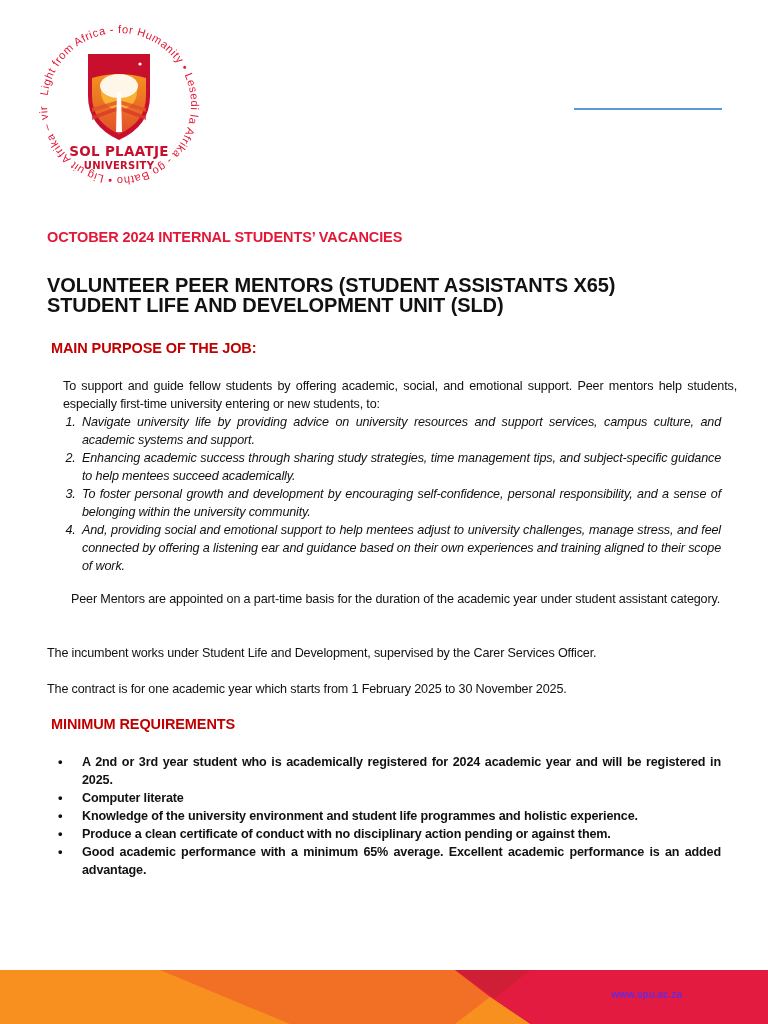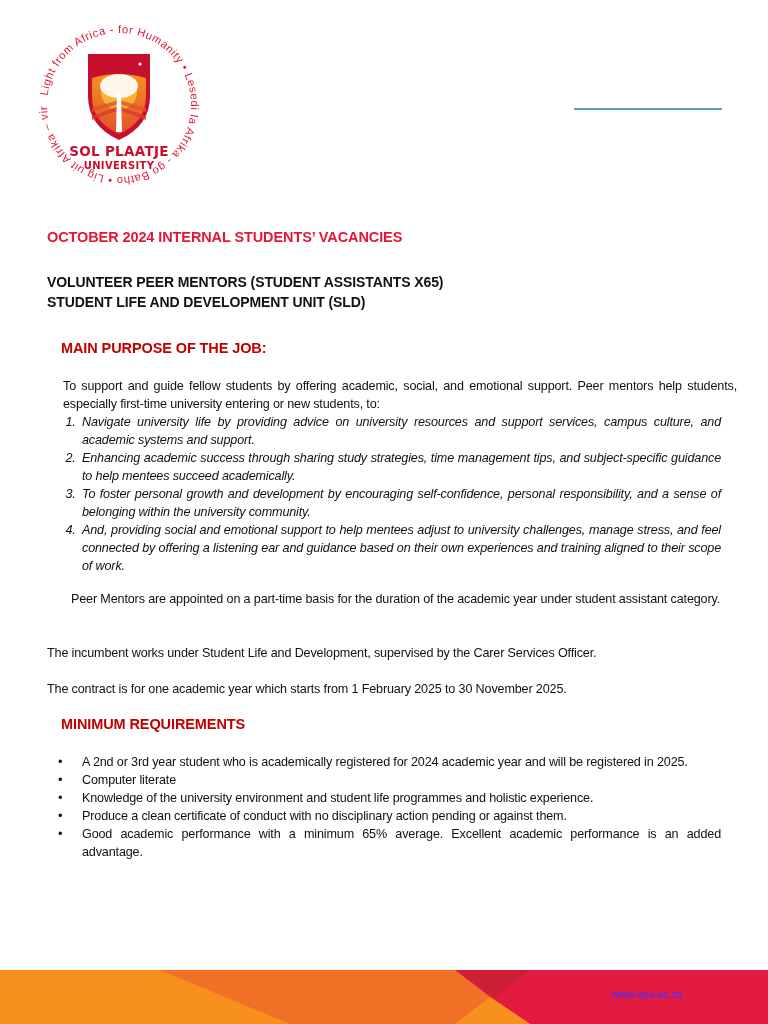--- a/index.html
+++ b/index.html
@@ -2,29 +2,29 @@
 <html><head>
 <meta charset="utf-8">
 <style>
   html, body { margin: 0; padding: 0; background: #ffffff; }
   body { width: 768px; height: 1024px; position: relative; overflow: hidden;
          font-family: "Liberation Sans", "DejaVu Sans", sans-serif; color: #111; }
   .logo { position: absolute; left: 34px; top: 20px; width: 170px; height: 170px; }
   .sig-line { position: absolute; left: 574px; top: 108px; width: 148px; height: 2px; background: #5b9bd5; }
   .content { position: absolute; left: 47px; top: 0; width: 674px; }
   .h-red { color: #e31837; font-weight: bold; font-size: 14.5px; position: absolute; left: 0; white-space: nowrap; letter-spacing: -0.1px; }
-  .h-darkred { color: #c00000; font-weight: bold; font-size: 14.5px; position: absolute; left: 14px; white-space: nowrap; letter-spacing: -0.1px; }
-  .h-black { color: #111; font-weight: bold; font-size: 14px; position: absolute; left: 0; white-space: nowrap; letter-spacing: -0.1px; }
+  .h-darkred { color: #c00000; font-weight: bold; font-size: 14.5px; position: absolute; left: 4px; white-space: nowrap; letter-spacing: -0.1px; }
+  .h-black { color: #111; font-weight: bold; font-size: 20px; position: absolute; left: 0; white-space: nowrap; letter-spacing: -0.1px; }
   .para { position: absolute; left: 0; width: 674px; font-size: 12.6px; line-height: 18px; text-align: justify; letter-spacing: -0.15px; }
   ol.list { position: absolute; left: 0; width: 674px; margin: 0; padding: 0 0 0 32px; box-sizing: border-box;
             font-size: 12.6px; line-height: 18px; text-align: justify; letter-spacing: -0.15px; font-style: italic; }
   ol.list li { padding-left: 3px; }
   ul.bullets { position: absolute; left: 0; width: 674px; margin: 0; padding: 0 0 0 32px; box-sizing: border-box;
                font-size: 12.6px; line-height: 18px; text-align: justify; letter-spacing: -0.15px; list-style: none; }
-  ul.bullets li { position: relative; padding-left: 3px; }
+  ul.bullets li { position: relative; padding-left: 3px; font-weight: bold; }
   ul.bullets li::before { content: "\2022"; position: absolute; left: -21px; top: 0; font-size: 13px; }
   .footer { position: absolute; left: 0; top: 970px; width: 768px; height: 54px; }
   .footer-url { position: absolute; right: 86px; top: 989px; color: #6d28d9; font-weight: bold; font-size: 10px;
                 font-family: "Liberation Sans", sans-serif; letter-spacing: 0; }
 </style>
 </head>
 <body>
 
 <div class="logo">
   <svg width="170" height="170" viewBox="0 0 170 170">

